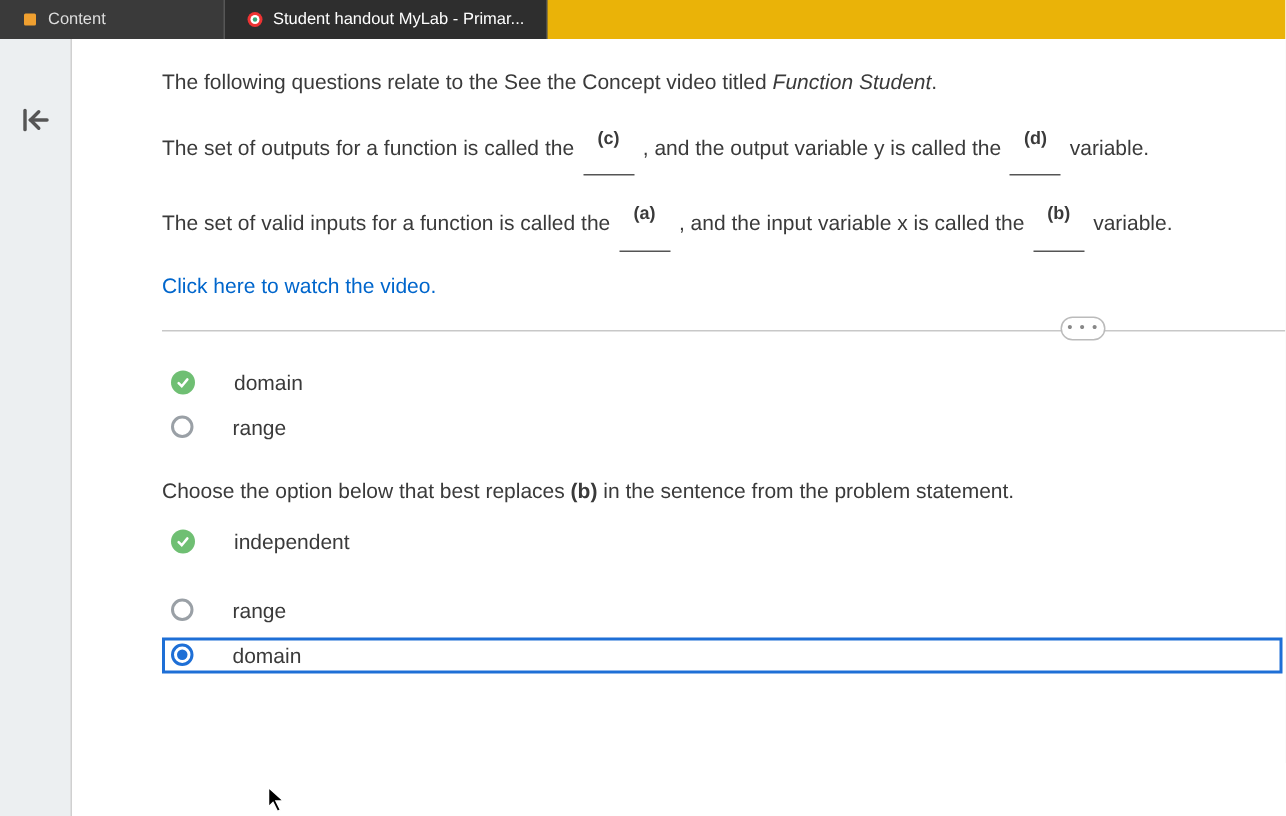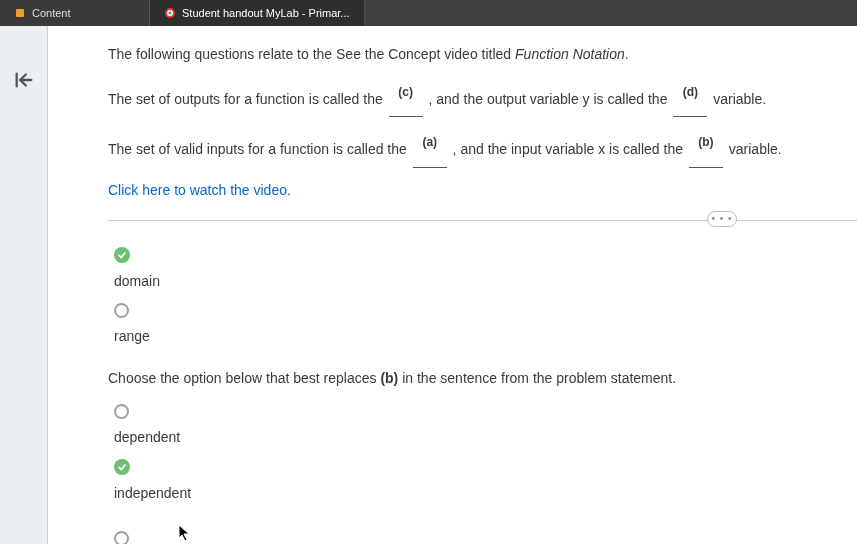--- a/index.html
+++ b/index.html
@@ -5,21 +5,21 @@
 * { box-sizing: border-box; margin: 0; padding: 0; }
 body {
   font-family: Arial, Helvetica, sans-serif;
   background: #f5f5f5;
   width: 857px;
   height: 544px;
   overflow: hidden;
   color: #333;
 }
 .tabs {
-  background: #404040;
+  background: #eab308;
   height: 26px;
   display: flex;
   align-items: stretch;
   font-size: 11px;
   color: #fff;
 }
 .tab {
   display: flex;
   align-items: center;
   padding: 0 14px;
@@ -95,25 +95,25 @@
   justify-content: center;
   font-size: 10px;
   color: #888;
   letter-spacing: 1px;
 }
 .question-block { margin-bottom: 22px; }
 .question-prompt { margin-bottom: 14px; }
 .question-prompt strong { font-weight: bold; }
 .option-row {
   display: flex;
-  gap: 10px;
+  align-items: center;
+  gap: 26px;
   padding: 4px 0 4px 6px;
   margin-bottom: 6px;
   cursor: pointer;
-  flex-direction: column;
 }
 .option-row.selected-focus {
   border: 2px solid #1e6fd6;
   padding: 2px 0 2px 4px;
   margin-right: 2px;
 }
 .radio {
   width: 15px; height: 15px;
   border: 2px solid #9aa0a6;
   border-radius: 50%;
@@ -175,21 +175,21 @@
         <line x1="4" y1="5" x2="4" y2="19"></line>
         <polyline points="14,6 8,12 14,18"></polyline>
         <line x1="8" y1="12" x2="20" y2="12"></line>
       </svg>
     </div>
   </div>
 
   <div class="content">
 
     <div class="intro">
-      <span>The following questions relate to the See the Concept video titled </span><em>Function Notation</em><span>.</span>
+      <span>The following questions relate to the See the Concept video titled </span><em>Function Student</em><span>.</span>
     </div>
 
     <div class="fill-line">
       <span>The set of outputs for a function is called the </span><span class="blank"><sup>(c)</sup></span><span> , and the output variable y is called the </span><span class="blank"><sup>(d)</sup></span><span> variable.</span>
     </div>
 
     <div class="fill-line">
       <span>The set of valid inputs for a function is called the </span><span class="blank"><sup>(a)</sup></span><span> , and the input variable x is called the </span><span class="blank"><sup>(b)</sup></span><span> variable.</span>
     </div>
 
@@ -217,24 +217,20 @@
         <span>range</span>
       </div>
     </div>
 
     
     <div class="question-block">
       <div class="question-prompt">
         <span>Choose the option below that best replaces </span><strong>(b)</strong><span> in the sentence from the problem statement.</span>
       </div>
       <div class="option-row">
-        <span class="radio"></span>
-        <span>dependent</span>
-      </div>
-      <div class="option-row">
         <span class="check-correct">
           <svg viewBox="0 0 24 24" fill="none" stroke="#fff" stroke-width="4" stroke-linecap="round">
               <polyline points="5,13 10,18 19,7"></polyline>
             </svg>
         </span>
         <span>independent</span>
       </div>
     </div>
 
     

